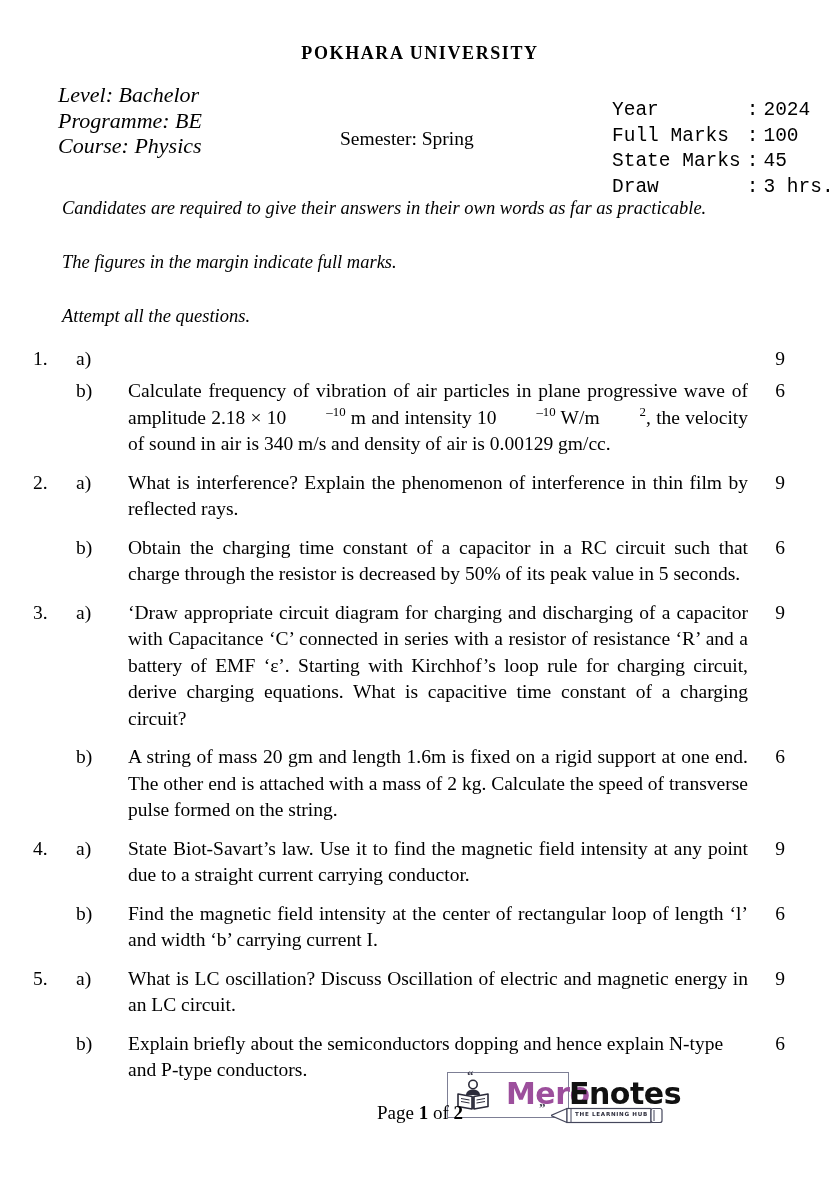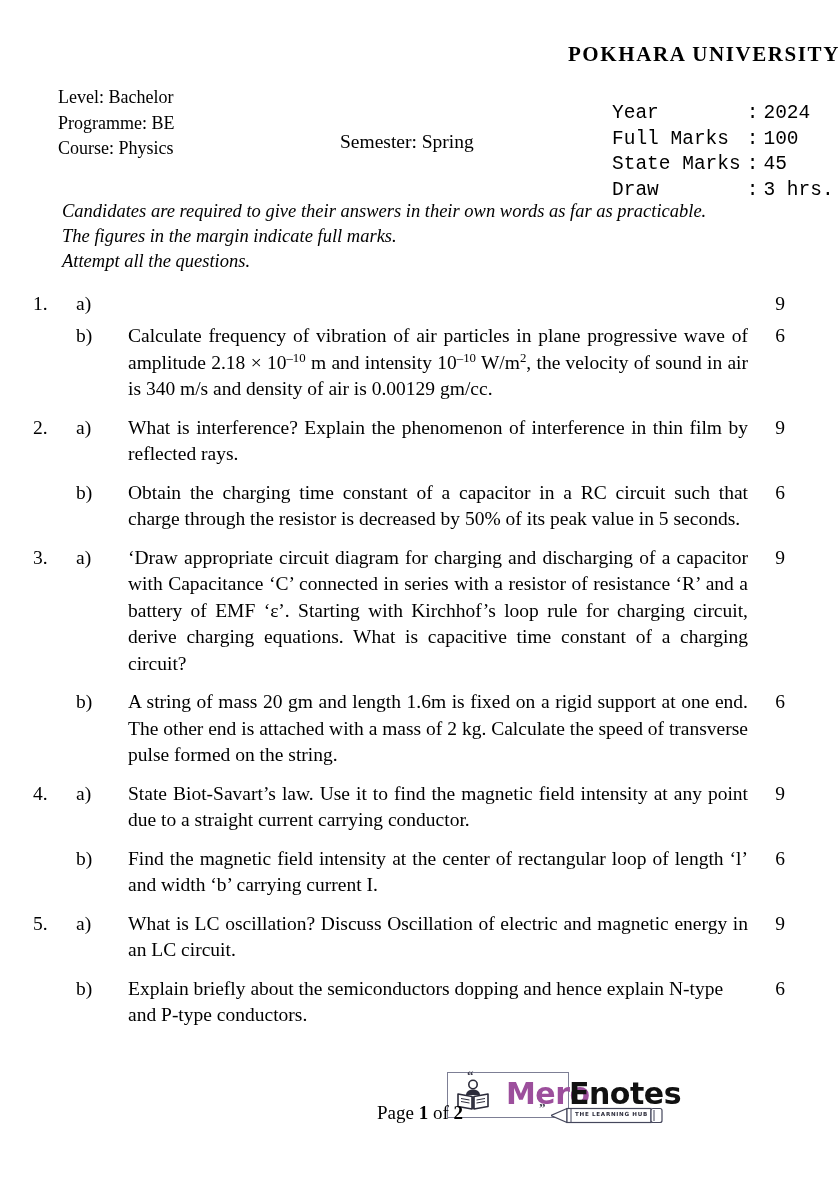--- a/index.html
+++ b/index.html
@@ -13,40 +13,41 @@
     height: 1190px;
     background: #ffffff;
     font-family: "Liberation Serif", "DejaVu Serif", serif;
     color: #000000;
     overflow: hidden;
     box-sizing: border-box;
   }
 
   
   .uni-title {
-    text-align: right;
-    font-size: 21px;
+    text-align: center;
+    font-size: 18px;
     font-weight: bold;
     letter-spacing: 1.6px;
     padding-top: 44px;
     line-height: 1;
   }
 
   
   .header-block {
     position: relative;
     margin-top: 20px;
     height: 104px;
   }
   .hdr-left {
     position: absolute;
     left: 58px;
     top: 0;
-    font-size: 18px;
+    font-size: 22px;
     line-height: 25.5px;
+    font-style: italic;
   }
   .hdr-mid {
     position: absolute;
     left: 340px;
     top: 0;
     font-size: 19.5px;
     line-height: 25.5px;
     margin-top: 44px;
   }
   .hdr-right {
@@ -73,21 +74,21 @@
   
   .instructions {
     margin-top: 10px;
     padding-left: 62px;
     padding-right: 70px;
     font-size: 18.5px;
     font-style: italic;
     line-height: 25px;
   }
   .instructions .ins-line { margin: 0; }
-  .instructions .ins-gap { margin-top: 0; }
+  .instructions .ins-gap { margin-top: 29px; }
   .instructions .ins-bold { font-weight: normal; }
 
   
   .questions {
     margin-top: 17px;
   }
   .q-row {
     position: relative;
     padding-left: 128px;
     padding-right: 92px;
@@ -123,20 +124,21 @@
     top: 0;
     font-size: 19.5px;
     line-height: 26.5px;
     text-align: right;
     width: 20px;
   }
   sup {
     font-size: 0.66em;
     vertical-align: super;
     line-height: 0;
+    margin-left: 40px;
   }
 
   
   .logo {
     position: absolute;
     left: 447px;
     top: 1070px;
     width: 216px;
     height: 62px;
   }

